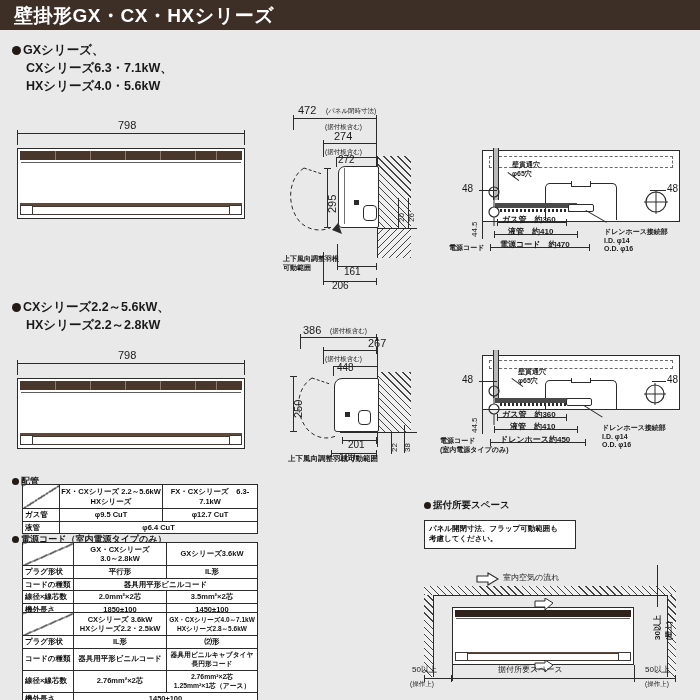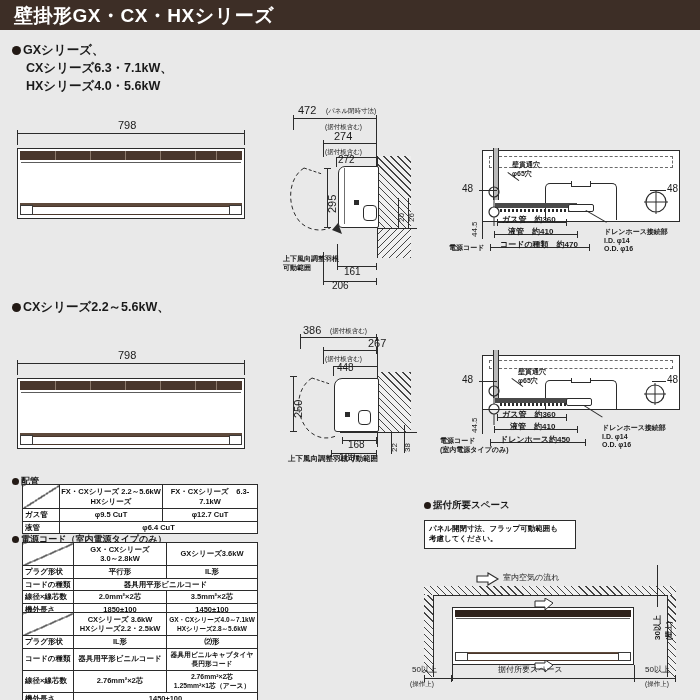--- a/index.html
+++ b/index.html
@@ -242,29 +242,32 @@
   <div class="note" style="left:502px;top:216px;font-size:8px;">ガス管　約360</div>
 
   <div class="ln hl" style="left:494px;top:234px;width:84px;"></div>
   <div class="cap" style="left:494px;top:231px;"></div>
   <div class="cap" style="left:577px;top:231px;"></div>
   <div class="note" style="left:508px;top:228px;font-size:8px;">液管　約410</div>
 
   <div class="ln hl" style="left:490px;top:247px;width:100px;"></div>
   <div class="cap" style="left:490px;top:244px;"></div>
   <div class="cap" style="left:589px;top:244px;"></div>
-  <div class="note" style="left:500px;top:241px;font-size:8px;">コードの種類　約470</div>
+  <div class="note" style="left:500px;top:241px;font-size:8px;">電源コード　約470</div>
 
   <div class="note" style="left:604px;top:228px;">ドレンホース接続部
 I.D. φ14
 O.D. φ16</div>
   <div class="ln hl" style="left:586px;top:210px;width:24px;transform:rotate(30deg);transform-origin:0 0;"></div>
 
   <div class="sec-h" style="left:12px;top:299px;">
     <span class="bullet"></span><span>CXシリーズ2.2～5.6kW、</span>
+  </div>
+  <div class="sec-h" style="left:26px;top:317px;">
+    <span>HXシリーズ2.2～2.8kW</span>
   </div>
 
   <div class="ln hl" style="left:17px;top:363px;width:228px;"></div>
   <div class="cap" style="left:17px;top:360px;"></div>
   <div class="cap" style="left:244px;top:360px;"></div>
   <div class="ln vl" style="left:17px;top:363px;height:12px;"></div>
   <div class="ln vl" style="left:244px;top:363px;height:12px;"></div>
   <div class="dim" style="left:118px;top:349px;">798</div>
 
   <div class="unit" style="left:17px;top:378px;width:228px;height:71px;">
@@ -316,21 +319,21 @@
   </svg>
 
   <div class="ln vl" style="left:293px;top:376px;height:56px;"></div>
   <div class="capw" style="left:290px;top:376px;"></div>
   <div class="capw" style="left:290px;top:431px;"></div>
   <div class="vtext" style="left:292px;top:418px;">250</div>
 
   <div class="ln hl" style="left:342px;top:440px;width:35px;"></div>
   <div class="cap" style="left:342px;top:437px;"></div>
   <div class="cap" style="left:376px;top:437px;"></div>
-  <div class="dim" style="left:348px;top:439px;font-size:10px;">168</div>
+  <div class="dim" style="left:348px;top:439px;font-size:10px;">201</div>
 
   <div class="ln hl" style="left:331px;top:453px;width:46px;"></div>
   <div class="cap" style="left:331px;top:450px;"></div>
   <div class="cap" style="left:376px;top:450px;"></div>
   <div class="dim" style="left:339px;top:452px;font-size:10px;">169</div>
 
   <div class="ln vl" style="left:391px;top:432px;height:22px;"></div>
   <div class="vtext sm" style="left:390px;top:452px;">22</div>
   <div class="ln vl" style="left:404px;top:425px;height:28px;"></div>
   <div class="vtext sm" style="left:403px;top:452px;">38</div>

